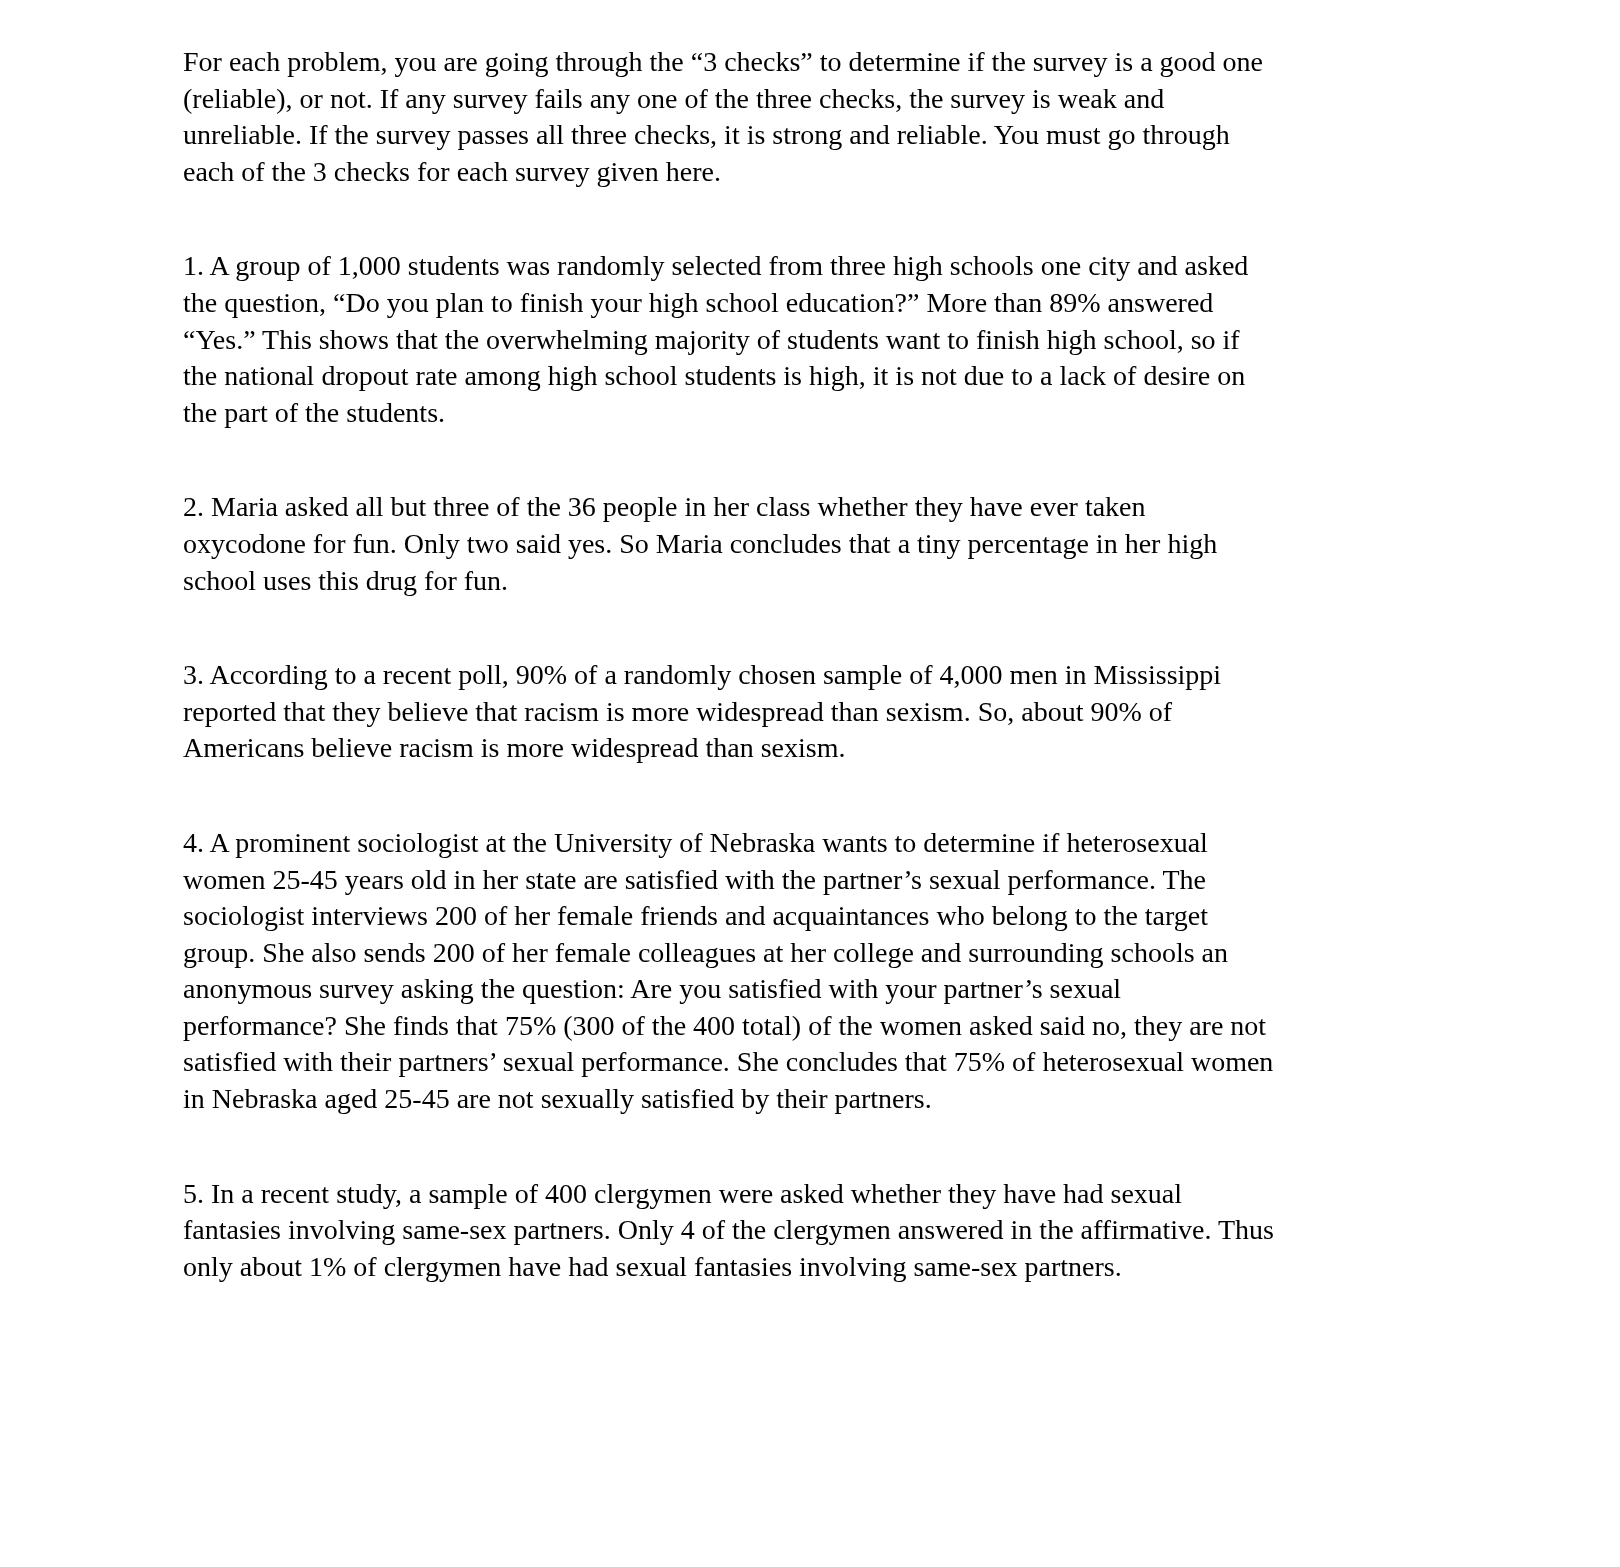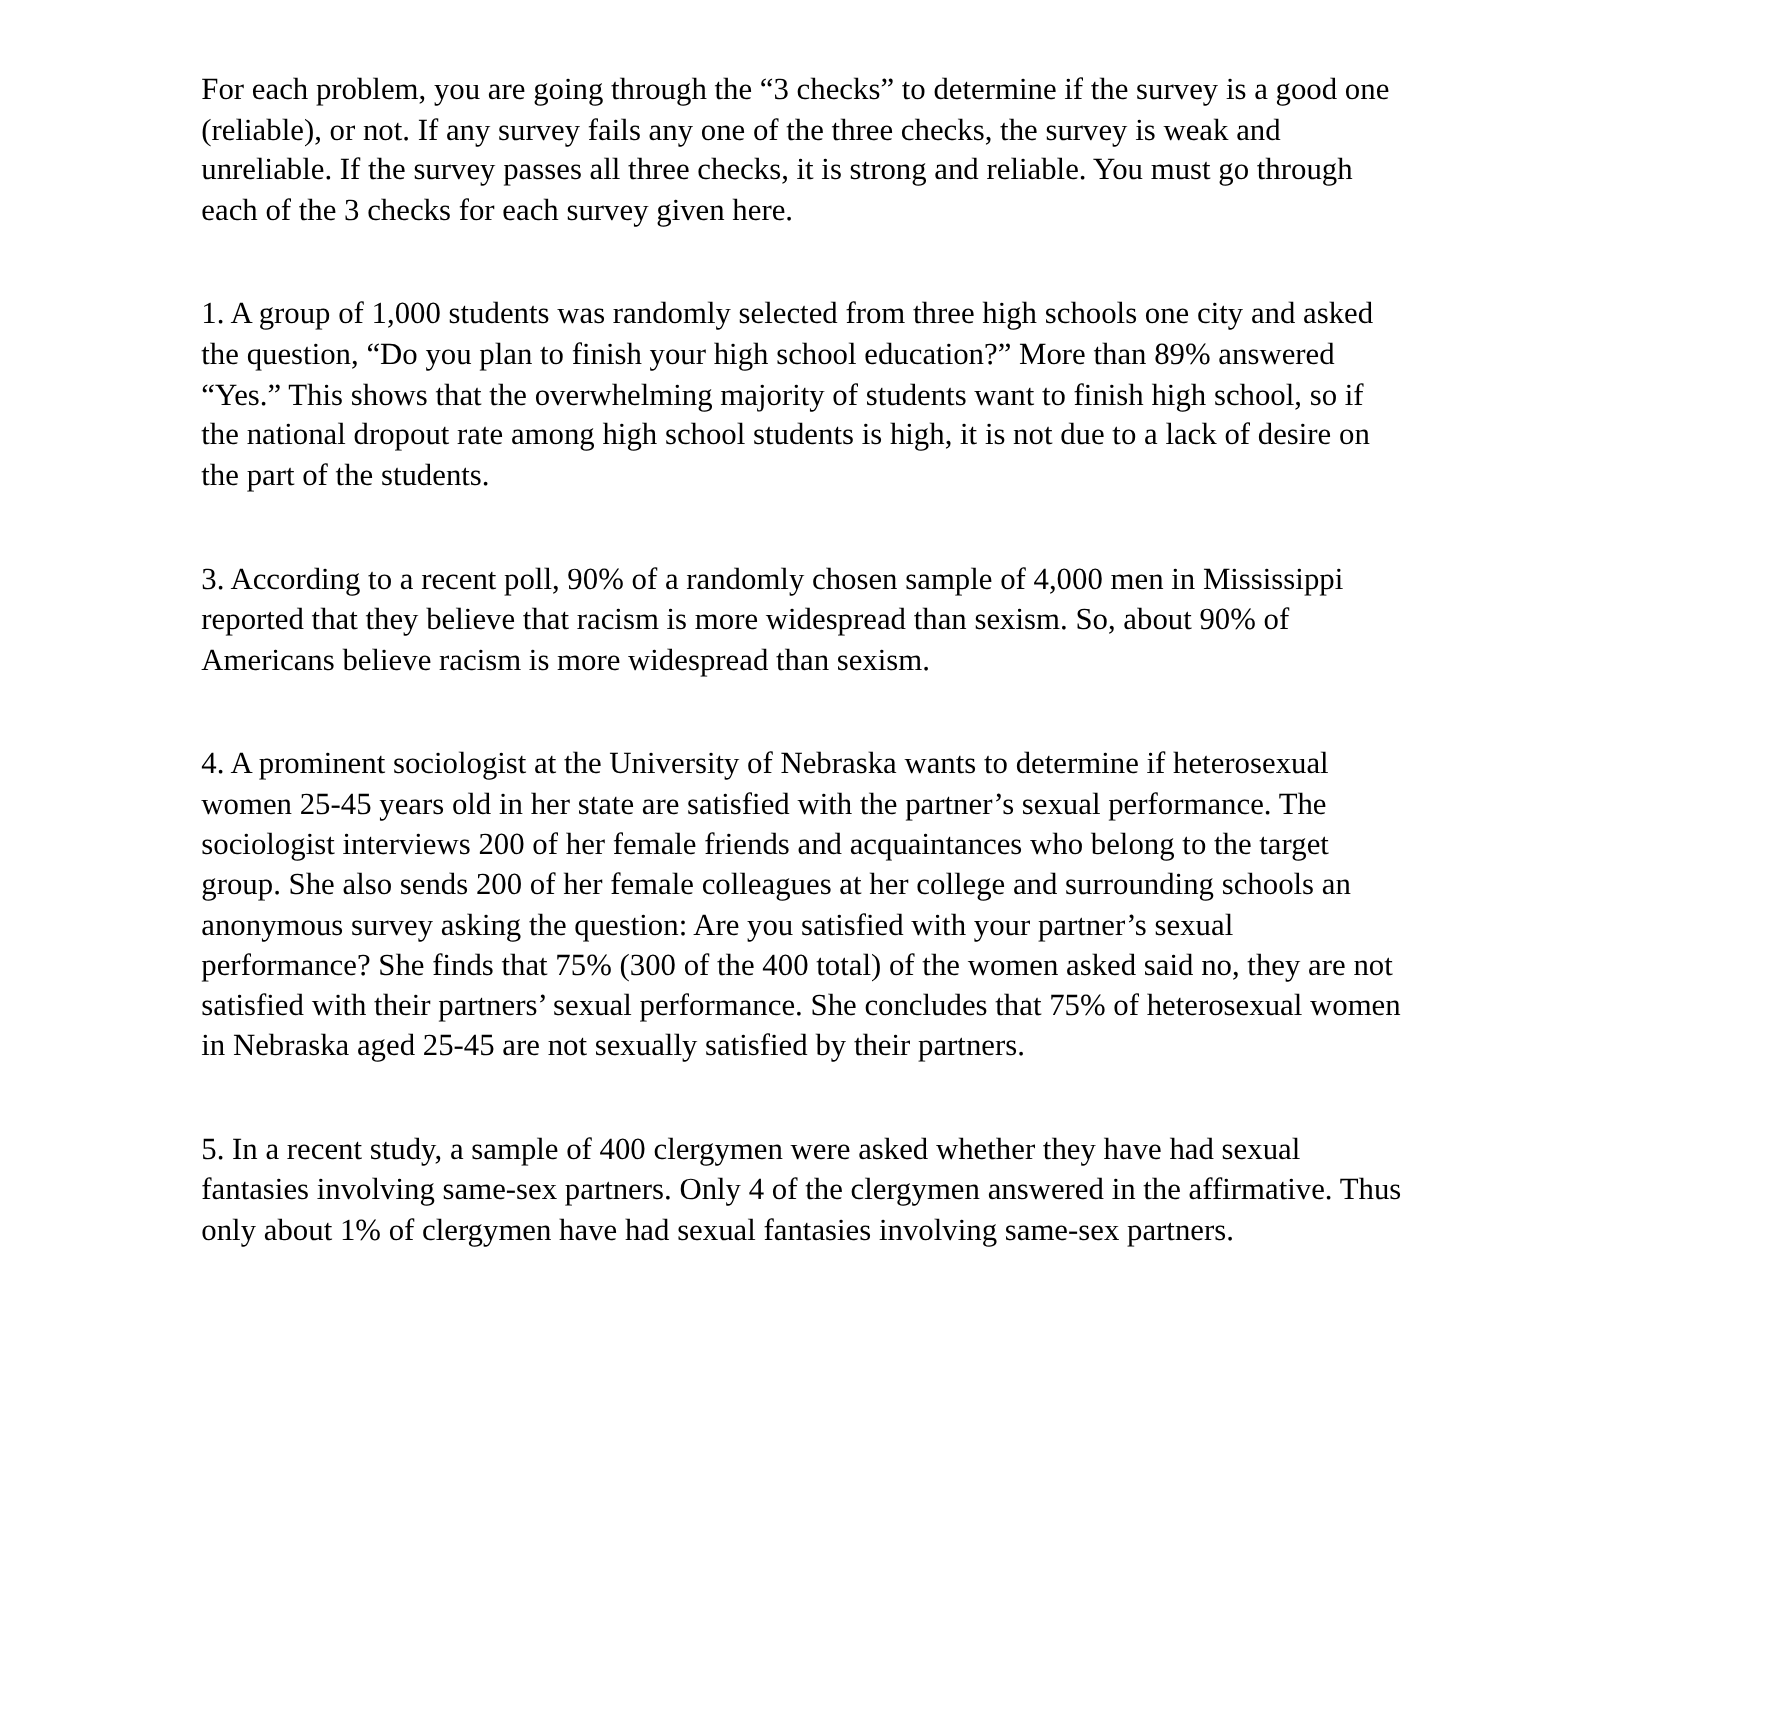--- a/index.html
+++ b/index.html
@@ -9,21 +9,21 @@
   }
   body {
     width: 1620px;
     height: 1567px;
     overflow: hidden;
     font-family: "Liberation Serif", "DejaVu Serif", serif;
     color: #000000;
   }
   .page {
     box-sizing: border-box;
-    padding: 64px 0 0 183px;
+    padding: 44px 0 0 183px;
     width: 1620px;
     font-family: Liberation Serif, serif;
   }
   .col {
     width: 1248px;
   }
   .para {
     font-size: 28px;
     line-height: 36.6px;
     white-space: pre-line;
@@ -46,20 +46,23 @@
   <div class="col">
     <p class="para">For each problem, you are going through the “3 checks” to determine if the survey is a good one
 (reliable), or not. If any survey fails any one of the three checks, the survey is weak and
 unreliable. If the survey passes all three checks, it is strong and reliable. You must go through
 each of the 3 checks for each survey given here.</p>
     <p class="para">1. A group of 1,000 students was randomly selected from three high schools one city and asked
 the question, “Do you plan to finish your high school education?” More than 89% answered
 “Yes.” This shows that the overwhelming majority of students want to finish high school, so if
 the national dropout rate among high school students is high, it is not due to a lack of desire on
 the part of the students.</p>
+    <p class="para">2. Maria asked all but three of the 36 people in her class whether they have ever taken
+oxycodone for fun. Only two said yes. So Maria concludes that a tiny percentage in her high
+school uses this drug for fun.</p>
     <p class="para">3. According to a recent poll, 90% of a randomly chosen sample of 4,000 men in Mississippi
 reported that they believe that racism is more widespread than sexism. So, about 90% of
 Americans believe racism is more widespread than sexism.</p>
     <p class="para">4. A prominent sociologist at the University of Nebraska wants to determine if heterosexual
 women 25-45 years old in her state are satisfied with the partner’s sexual performance. The
 sociologist interviews 200 of her female friends and acquaintances who belong to the target
 group. She also sends 200 of her female colleagues at her college and surrounding schools an
 anonymous survey asking the question: Are you satisfied with your partner’s sexual
 performance? She finds that 75% (300 of the 400 total) of the women asked said no, they are not
 satisfied with their partners’ sexual performance. She concludes that 75% of heterosexual women

